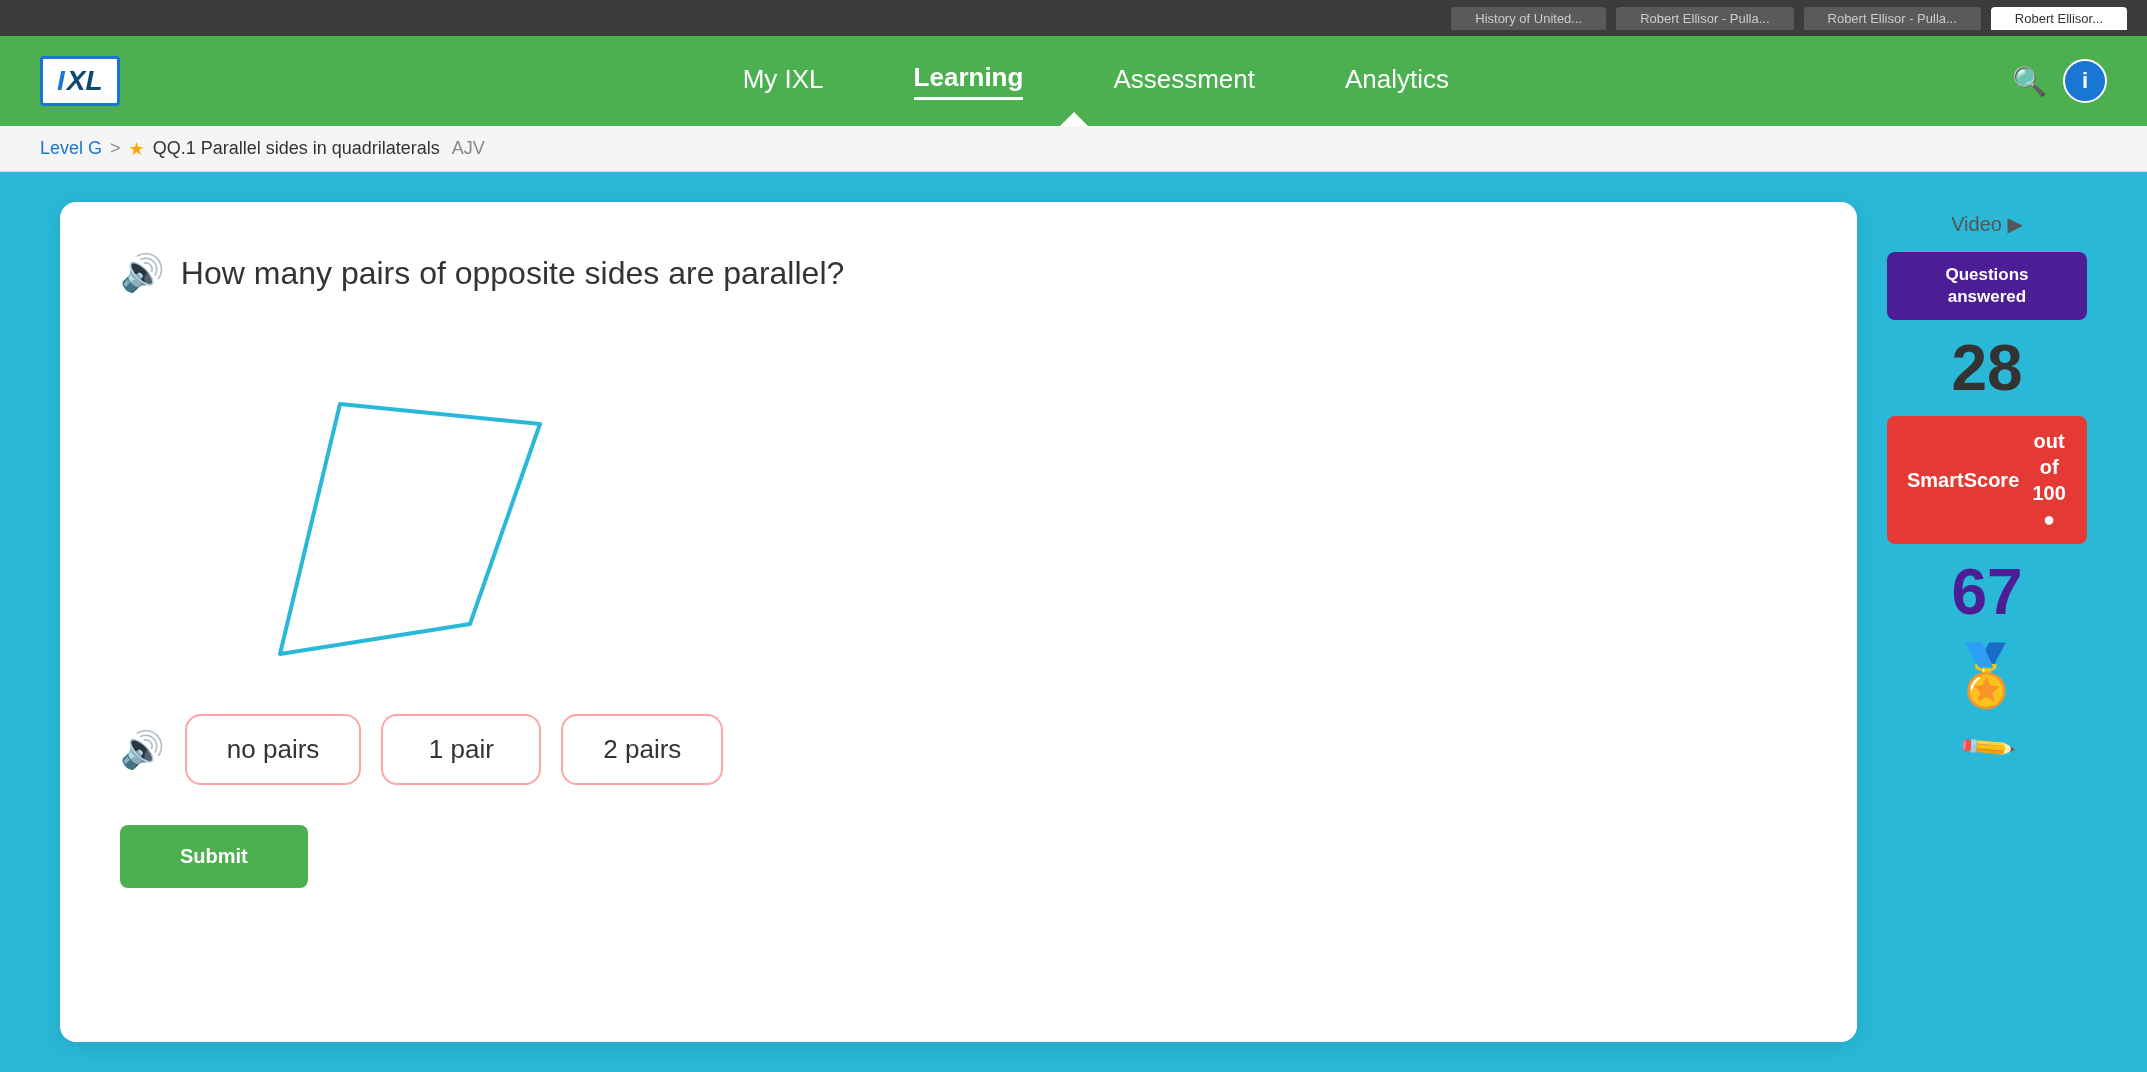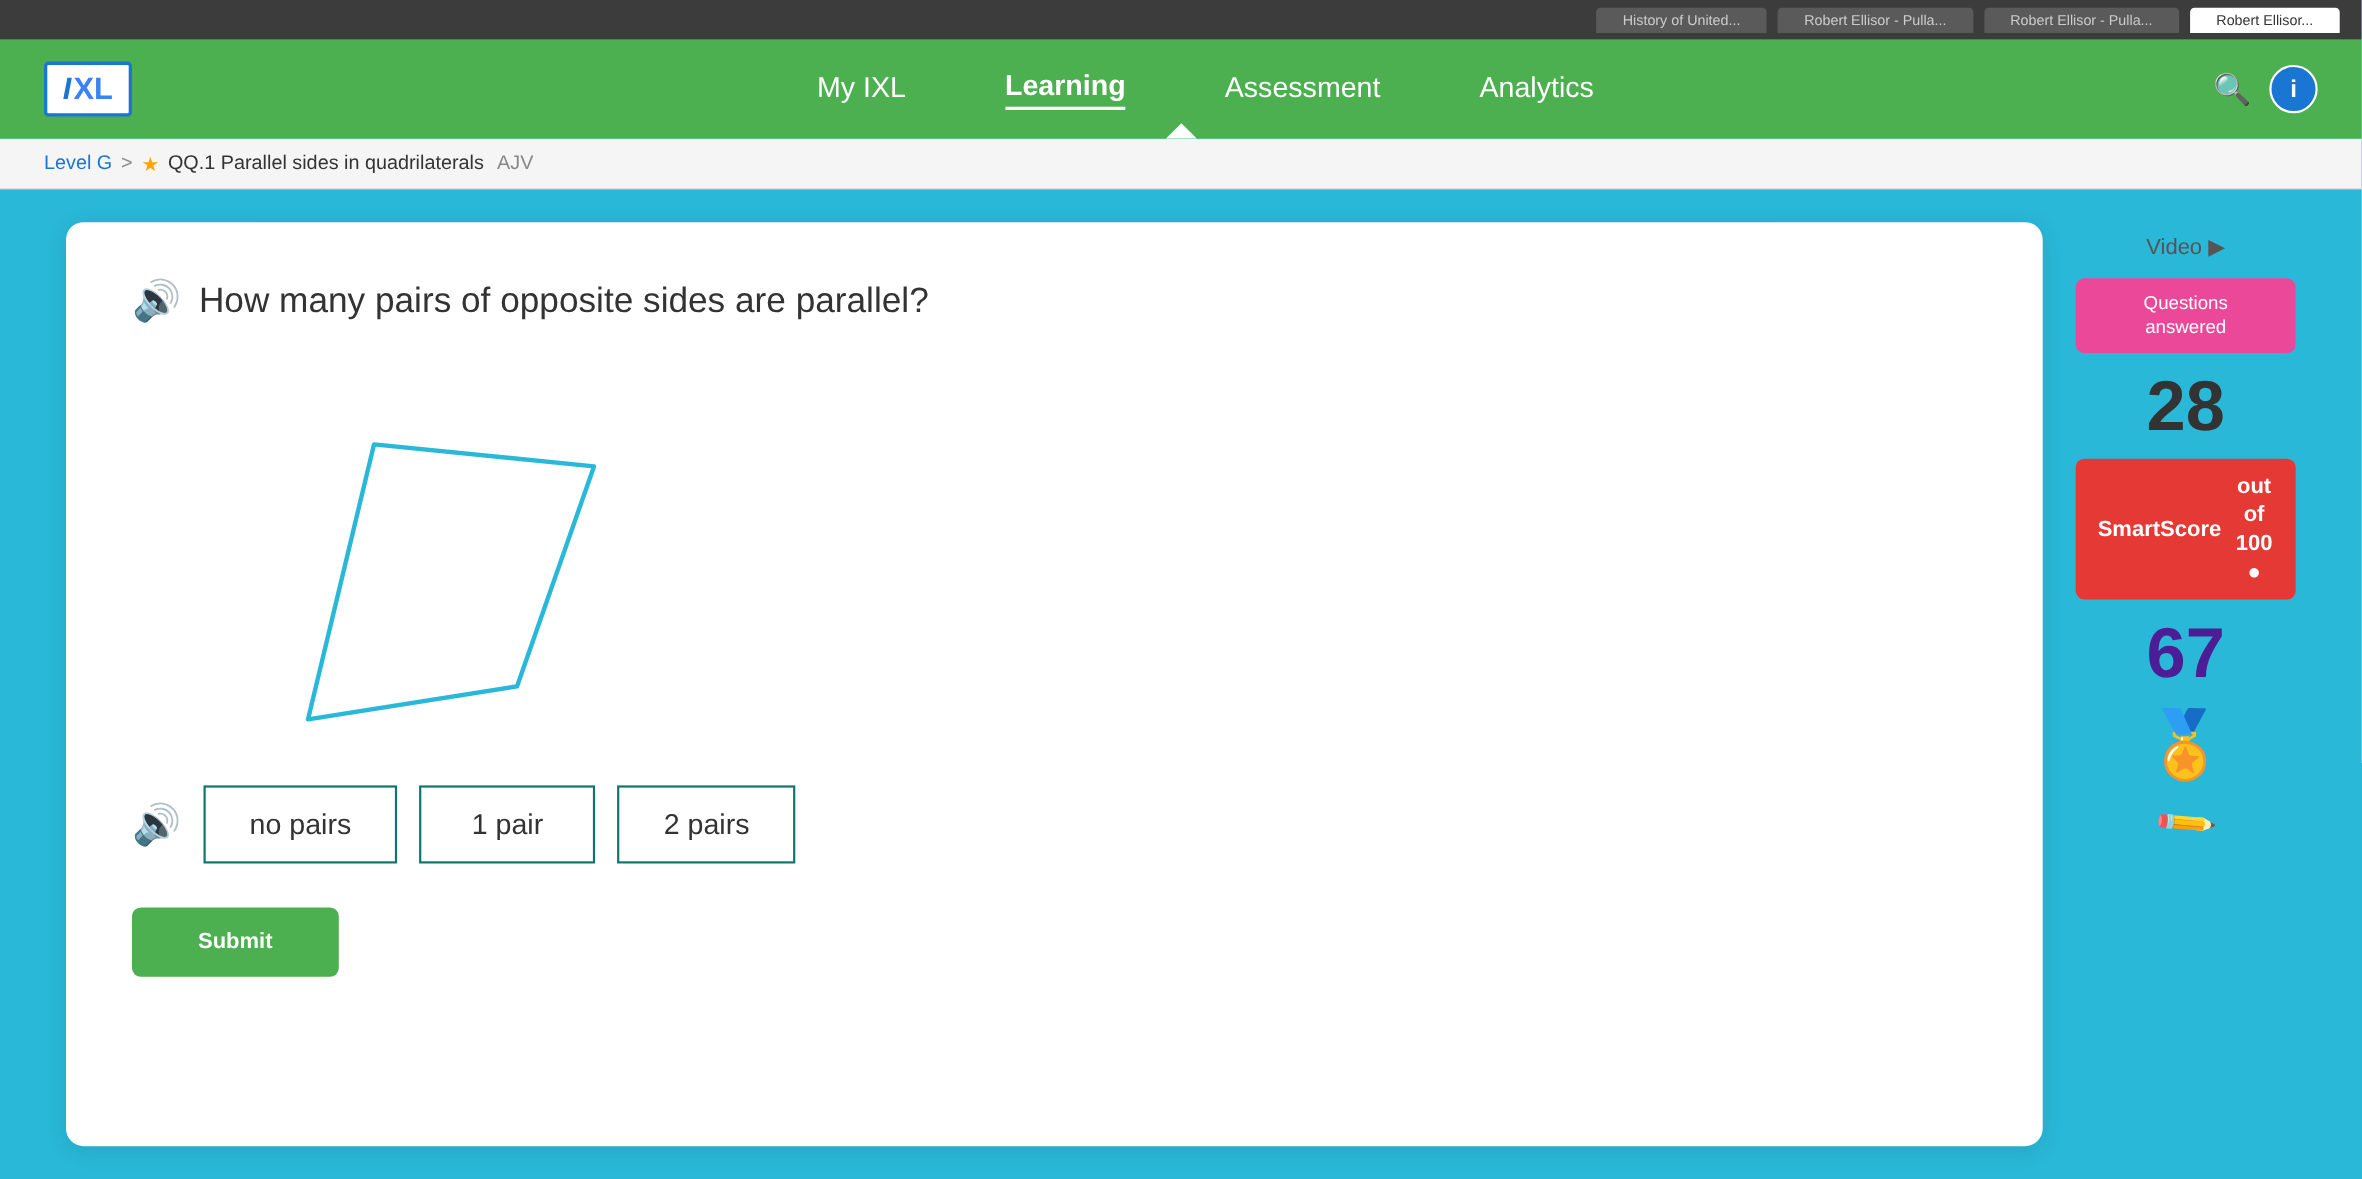--- a/index.html
+++ b/index.html
@@ -57,23 +57,24 @@
       border-radius: 4px;
       margin-right: 60px;
     }
     .ixl-logo-i {
       color: #1976d2;
       font-size: 28px;
       font-weight: 900;
       font-style: italic;
     }
     .ixl-logo-xl {
-      color: #3b82f6;
+      color: #0c4a6e;
       font-size: 28px;
       font-weight: 900;
+      font-style: italic;
     }
     .nav-links {
       display: flex;
       gap: 90px;
       align-items: center;
       flex: 1;
       justify-content: center;
     }
     .nav-link {
       color: #fff;
@@ -192,22 +193,22 @@
       align-items: center;
       gap: 20px;
       margin-top: 30px;
     }
     .answer-sound {
       color: #29b8d8;
       font-size: 36px;
       cursor: pointer;
     }
     .answer-btn {
-      border: 2px solid #0f766e;
-      border-radius: 0;
+      border: 2px solid #fca5a5;
+      border-radius: 16px;
       padding: 18px 40px;
       font-size: 26px;
       color: #333;
       background: #fff;
       cursor: pointer;
       min-width: 160px;
       text-align: center;
     }
 
     
@@ -236,28 +237,28 @@
     .video-btn {
       display: flex;
       align-items: center;
       gap: 6px;
       color: #555;
       font-size: 20px;
       cursor: pointer;
     }
 
     .questions-answered-card {
-      background: #ec4899;
+      background: #4c1d95;
       color: #fff;
       border-radius: 8px;
       padding: 12px 20px;
       text-align: center;
       width: 100%;
       font-size: 17px;
-      font-weight: 400;
+      font-weight: 700;
       line-height: 1.3;
     }
 
     .questions-count {
       font-size: 64px;
       font-weight: 900;
       color: #333;
       text-align: center;
       line-height: 1;
     }

